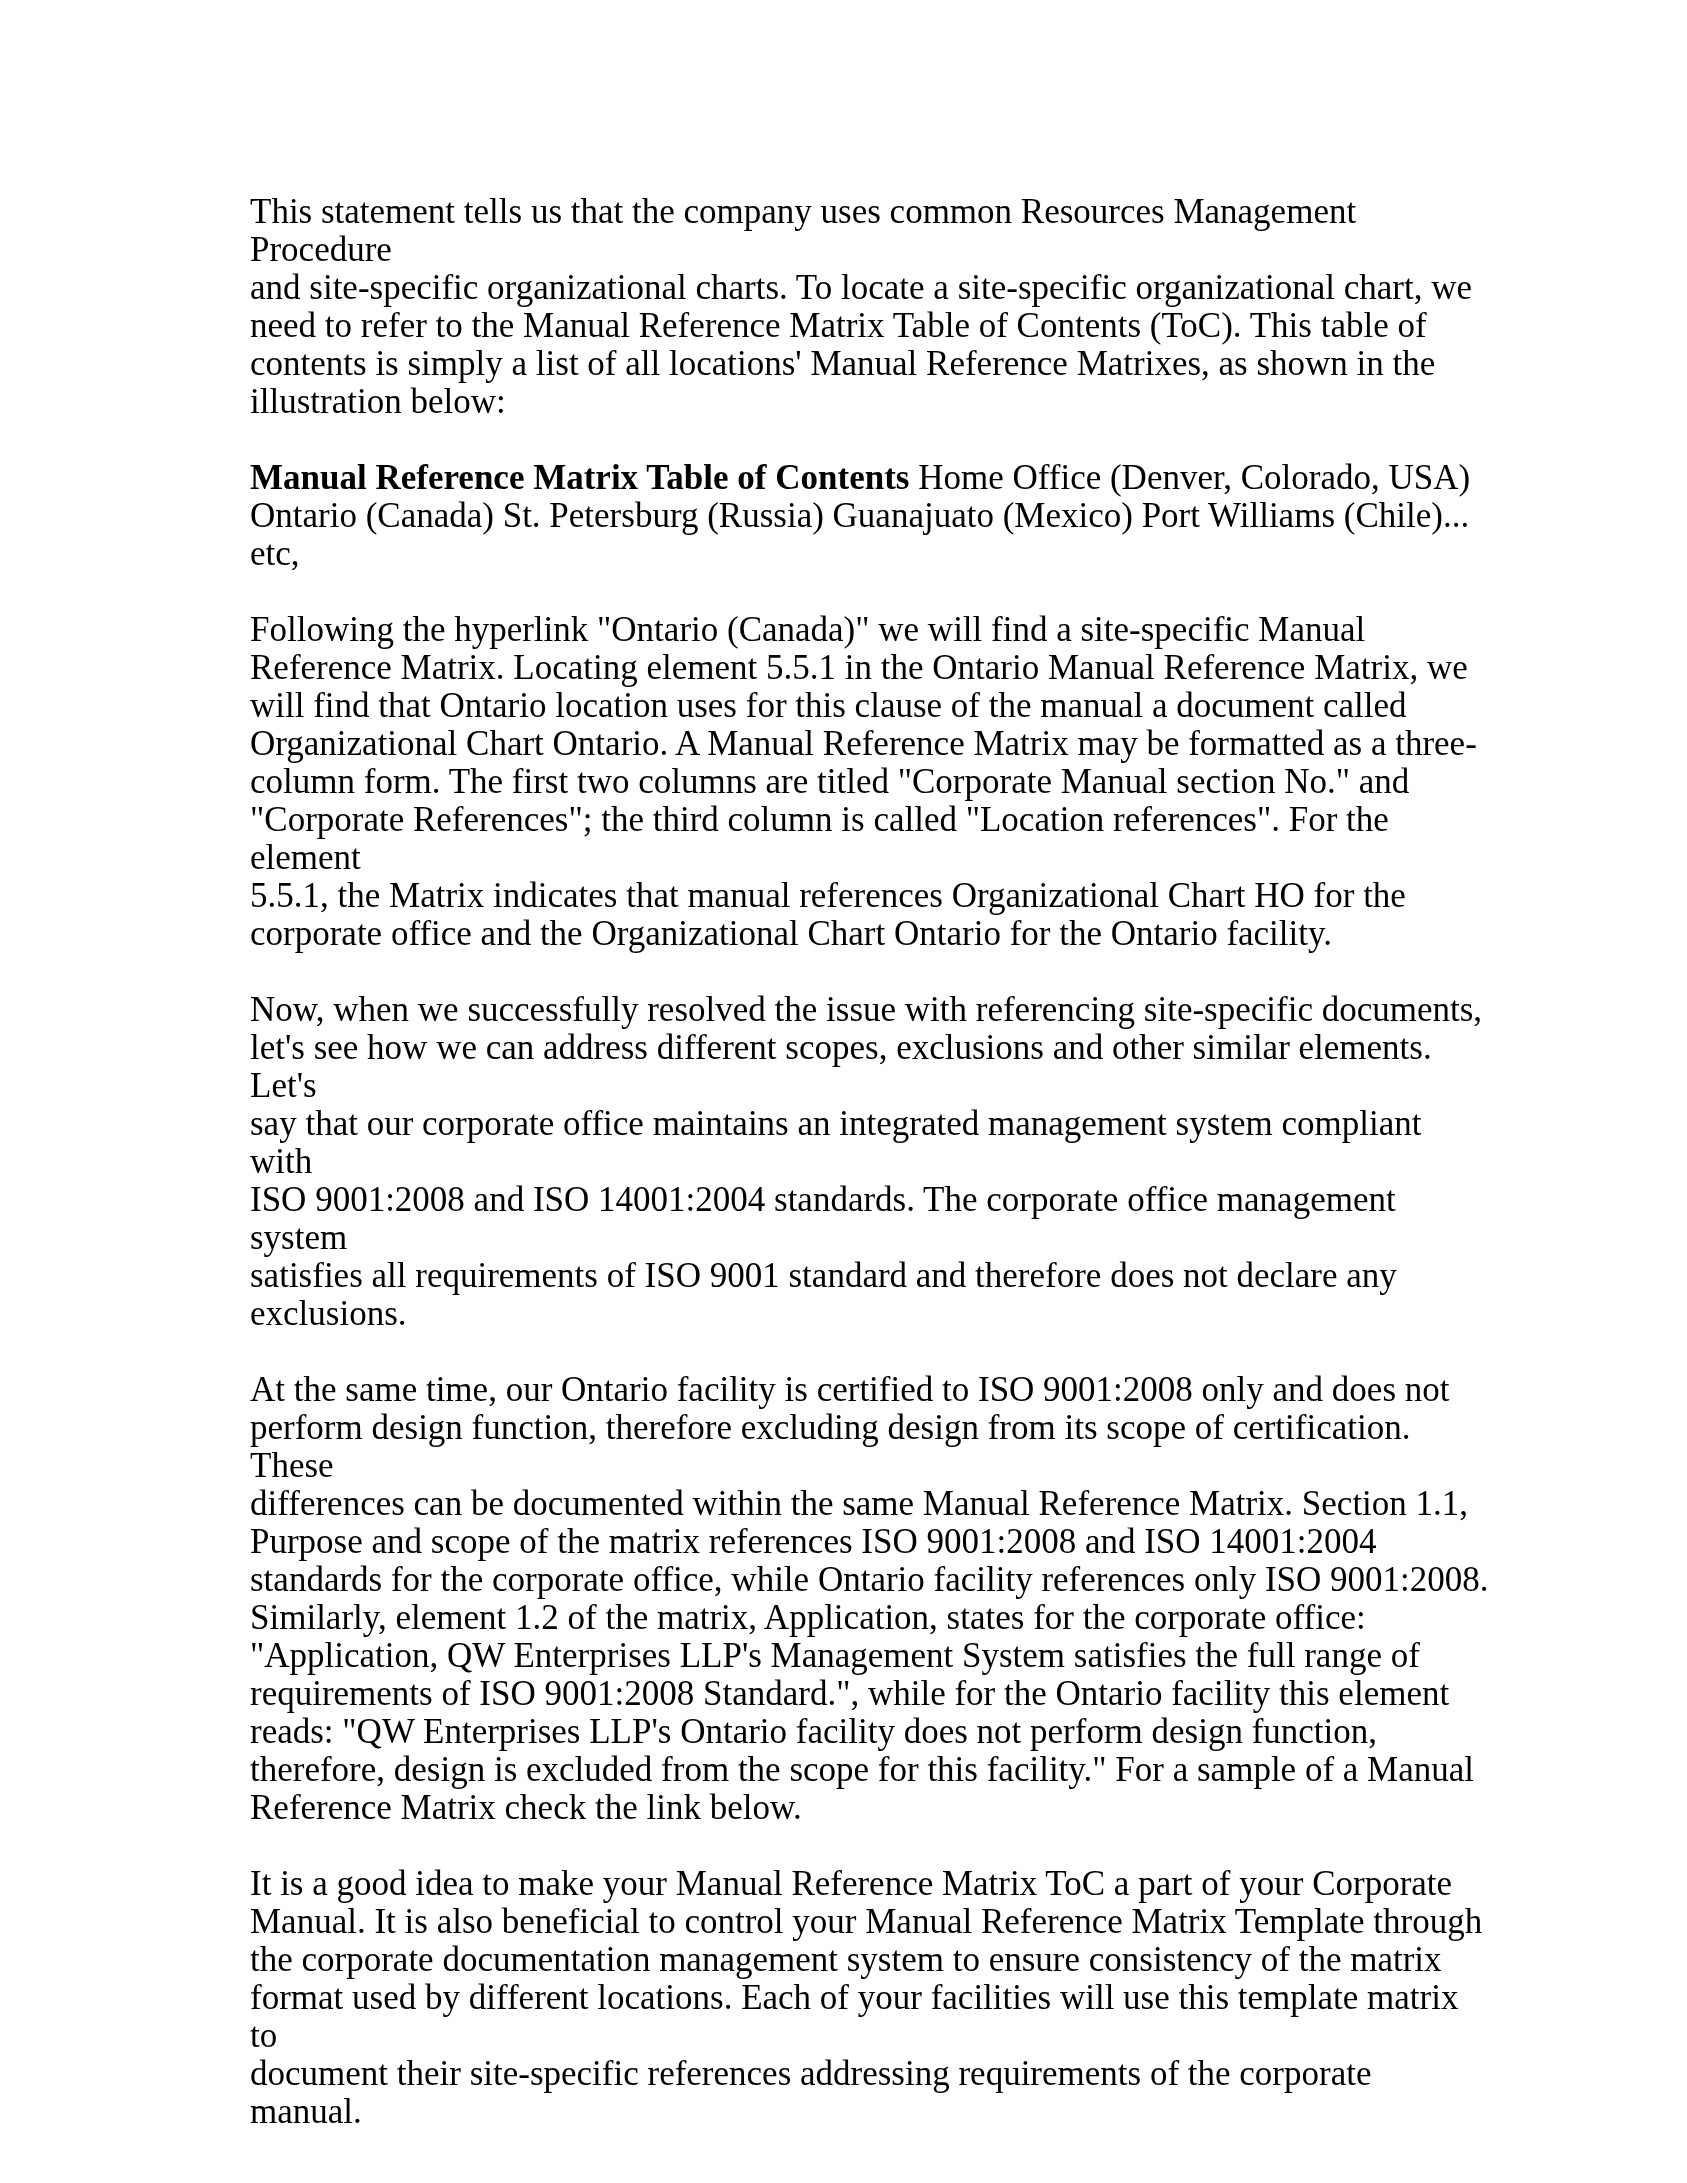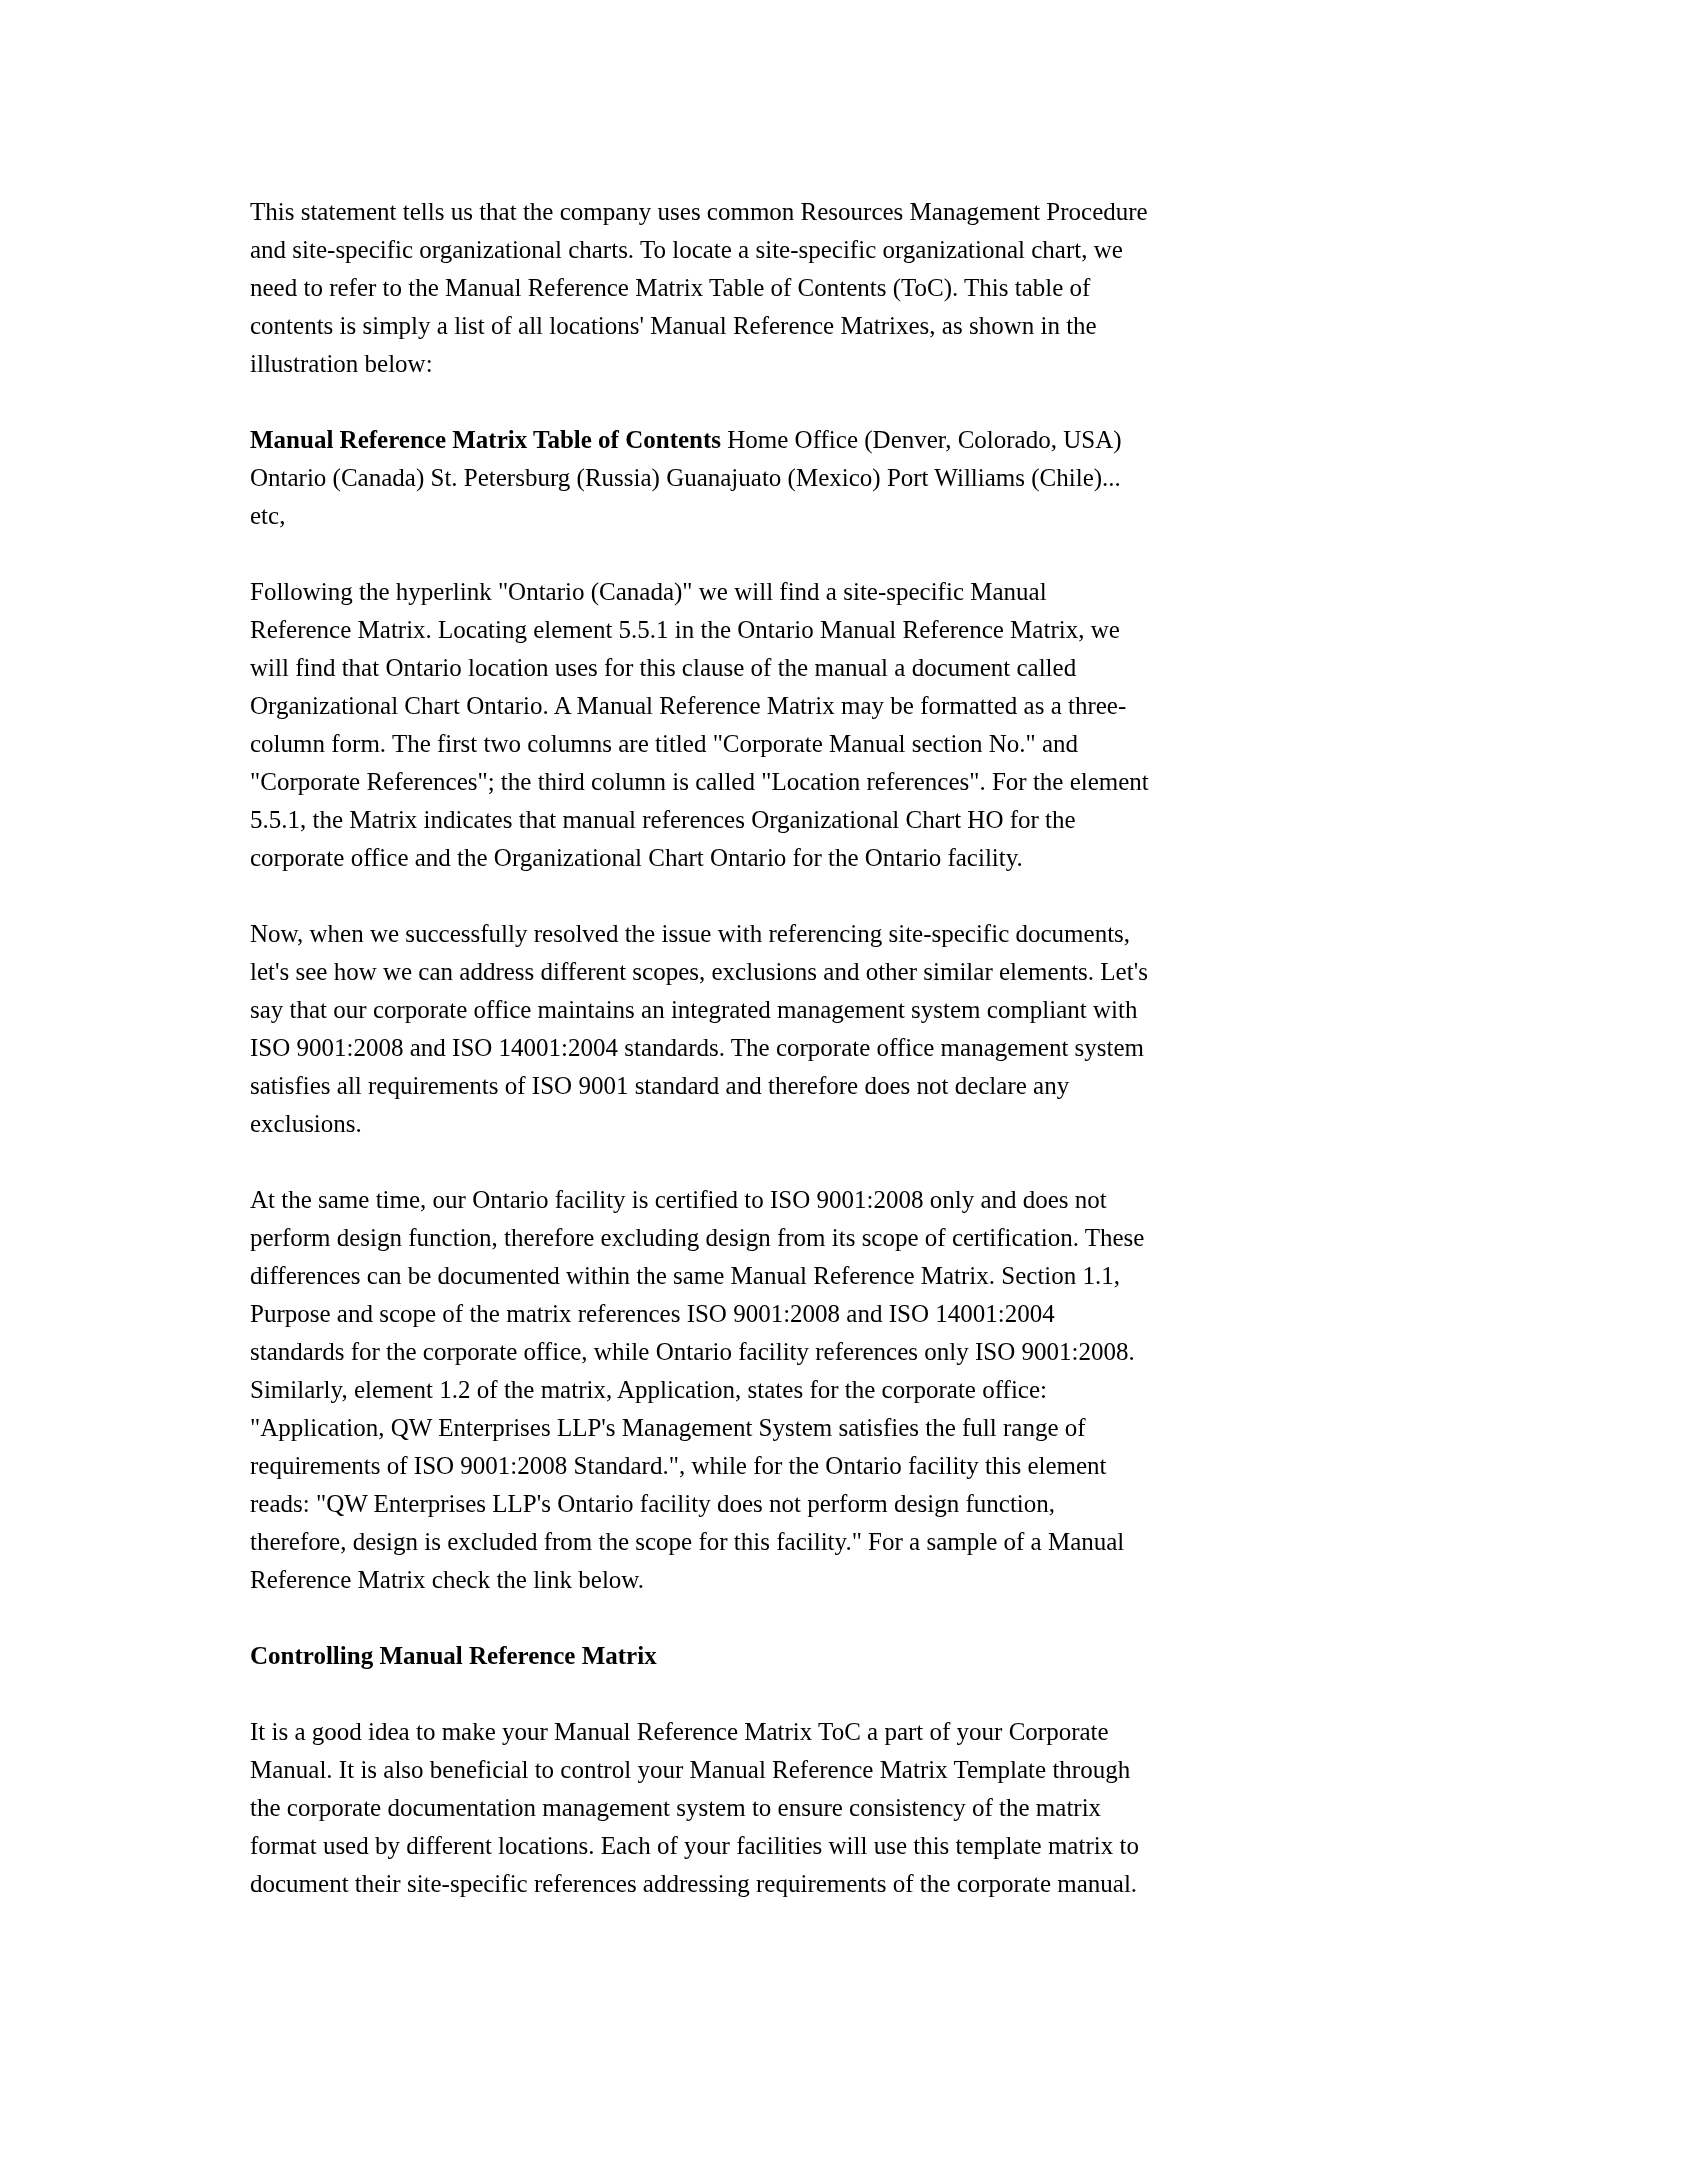--- a/index.html
+++ b/index.html
@@ -13,21 +13,21 @@
     overflow: hidden;
   }
   .page {
     box-sizing: border-box;
     width: 1687px;
     height: 2183px;
     padding: 193px 189px 0 250px;
   }
   .para, .doc-heading {
     font-family: "Liberation Serif", serif;
-    font-size: 25px;
+    font-size: 35px;
     line-height: 38px;
     color: #000000;
     margin: 0 0 38px 0;
     white-space: pre-line;
     font-weight: normal;
     max-width: 1240px;
     text-align: left;
   }
   .doc-heading {
     font-weight: bold;
@@ -73,21 +73,20 @@
 differences can be documented within the same Manual Reference Matrix. Section 1.1,
 Purpose and scope of the matrix references ISO 9001:2008 and ISO 14001:2004
 standards for the corporate office, while Ontario facility references only ISO 9001:2008.
 Similarly, element 1.2 of the matrix, Application, states for the corporate office:
 "Application, QW Enterprises LLP's Management System satisfies the full range of
 requirements of ISO 9001:2008 Standard.", while for the Ontario facility this element
 reads: "QW Enterprises LLP's Ontario facility does not perform design function,
 therefore, design is excluded from the scope for this facility." For a sample of a Manual
 Reference Matrix check the link below.</p>
 
-  <h2 class="doc-heading">Controlling Manual Reference Matrix</h2>
 
   <p class="para">It is a good idea to make your Manual Reference Matrix ToC a part of your Corporate
 Manual. It is also beneficial to control your Manual Reference Matrix Template through
 the corporate documentation management system to ensure consistency of the matrix
 format used by different locations. Each of your facilities will use this template matrix to
 document their site-specific references addressing requirements of the corporate manual.</p>
 
 </div>
 
 

